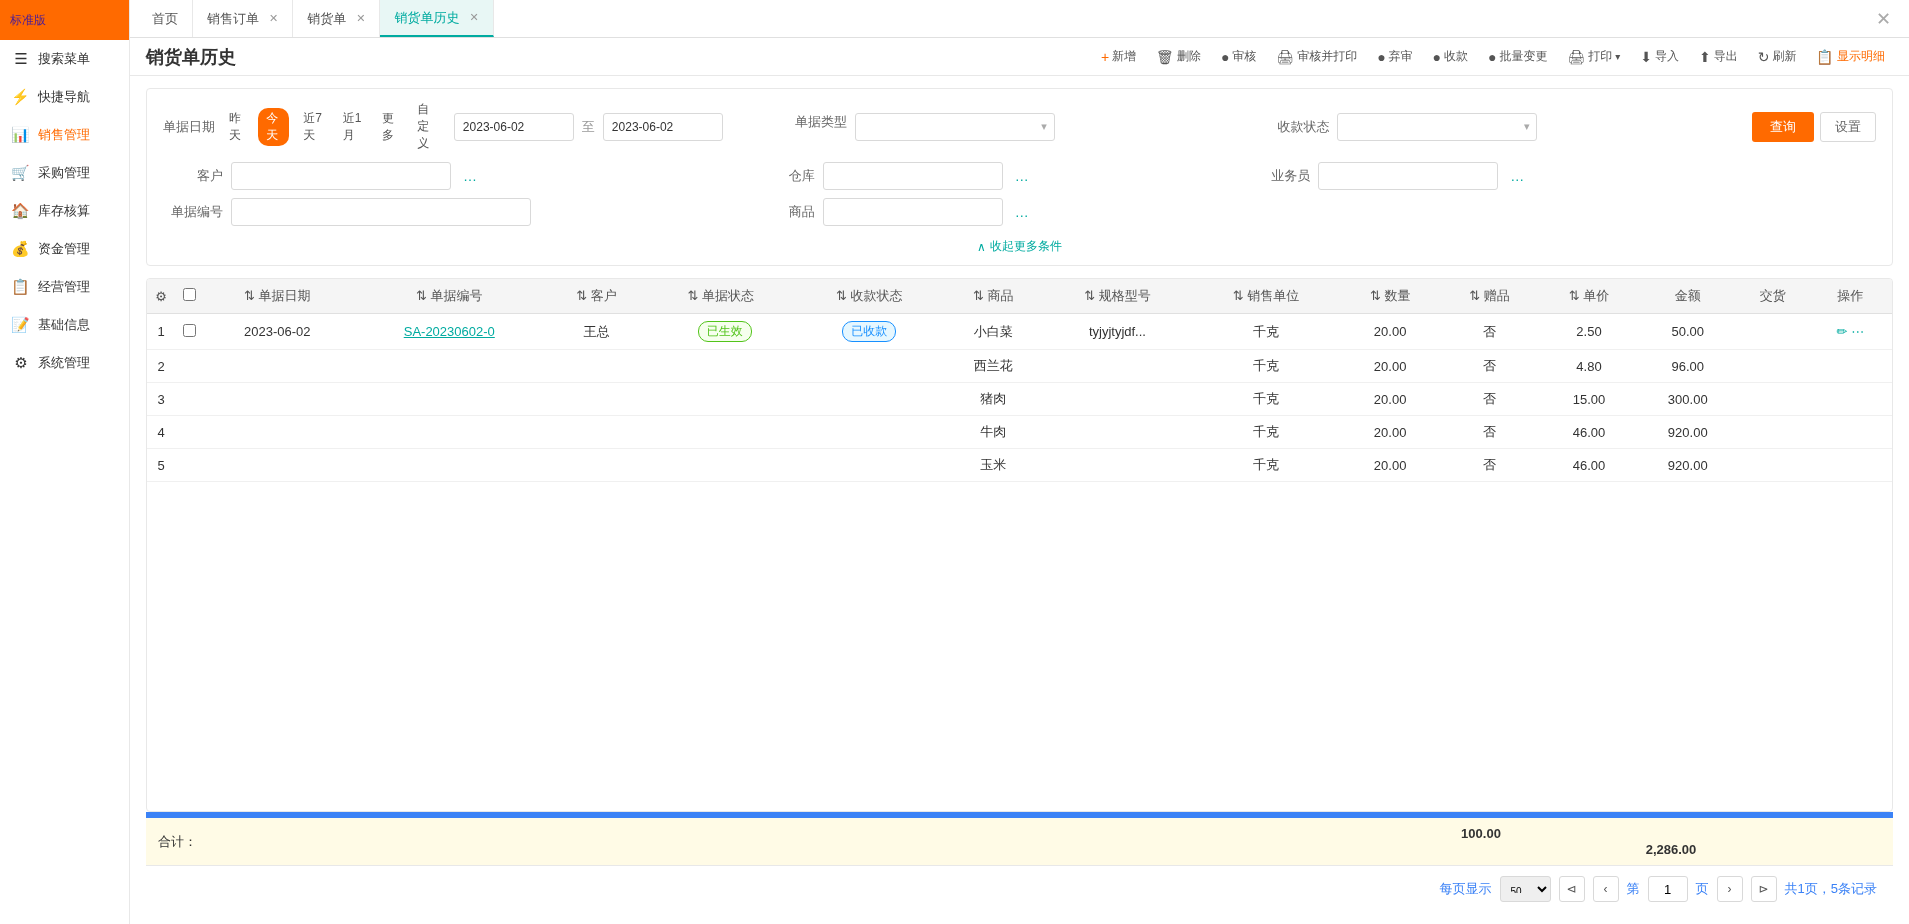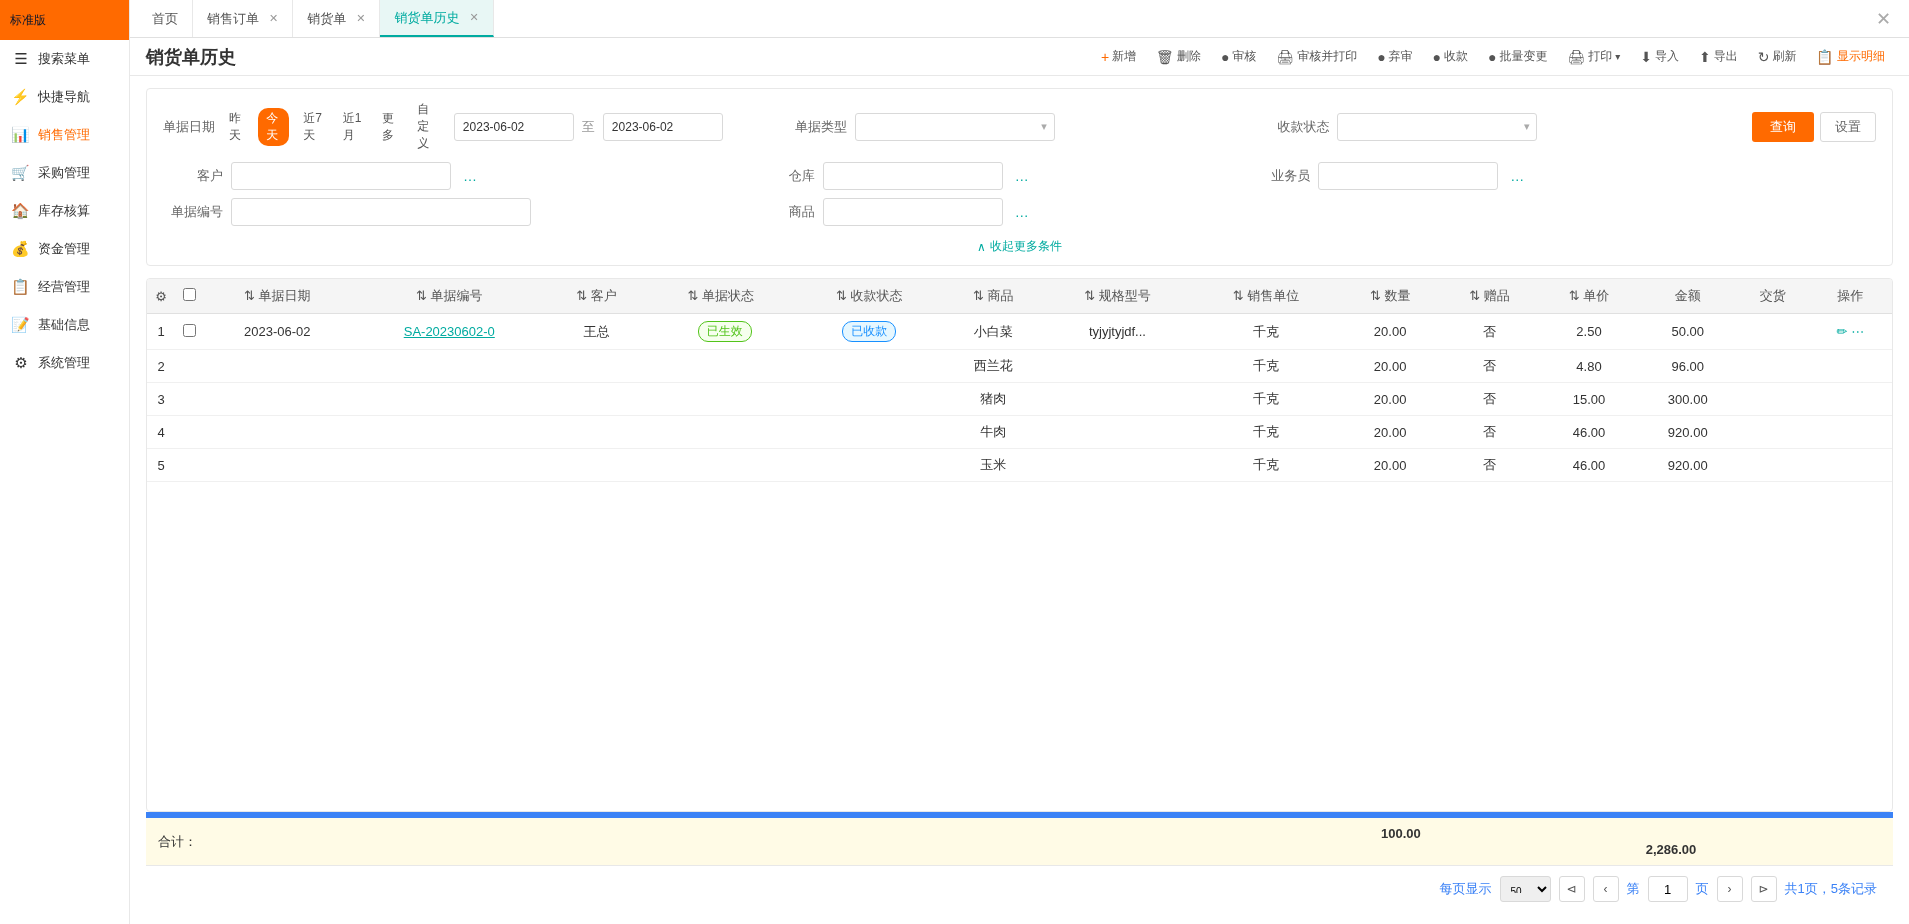--- a/index.html
+++ b/index.html
@@ -13,21 +13,21 @@
       display: flex;
       flex-direction: column;
       flex-shrink: 0;
     }
     .sidebar-logo {
       height: 40px;
       background: #ff6a00;
       display: flex;
       align-items: center;
       padding: 0 10px;
-      color: #0f172a;
+      color: #4c1d95;
       font-size: 12px;
     }
     .sidebar-item {
       display: flex;
       align-items: center;
       padding: 10px 12px;
       cursor: pointer;
       color: #333;
       font-size: 13px;
       gap: 8px;
@@ -462,21 +462,21 @@
           <span class="date-tab">昨天</span>
           <span class="date-tab active">今天</span>
           <span class="date-tab">近7天</span>
           <span class="date-tab">近1月</span>
           <span class="date-tab">更多</span>
           <span class="date-tab">自定义</span>
           <input class="date-input" type="text" value="2023-06-02" style="">
           <span class="date-range-sep">至</span>
           <input class="date-input" type="text" value="2023-06-02" style="">
         </div>
-        <div style="display:flex; align-items:center; gap:8px; flex:1;margin-left:48px;">
+        <div style="display:flex; align-items:flex-start; gap:8px; flex:1;margin-left:48px;">
           <span class="filter-label">单据类型</span>
           <div class="filter-select-wrap">
             <select class="filter-select">
               <option value=""></option>
             </select>
           </div>
         </div>
         <div style="display:flex; align-items:center; gap:8px; flex:1;">
           <span class="filter-label">收款状态</span>
           <div class="filter-select-wrap">
@@ -644,21 +644,21 @@
     <td></td>
   </tr>
           </tbody>
       </table>
     </div>
 
     <div class="table-footer">
       <span class="footer-label">合计：</span>
       <div class="footer-total">
         <span style="flex:1;"></span>
-        <span style="width:200px; text-align:left;">
+        <span style="width:200px; text-align:center;">
           <span class="footer-num">100.00</span>
         </span>
         <span style="width:180px; text-align:center;margin-top:16px;">
           <span class="footer-num">2,286.00</span>
         </span>
         <span style="width:120px;"></span>
       </div>
     </div>
 
     <div class="pagination">

